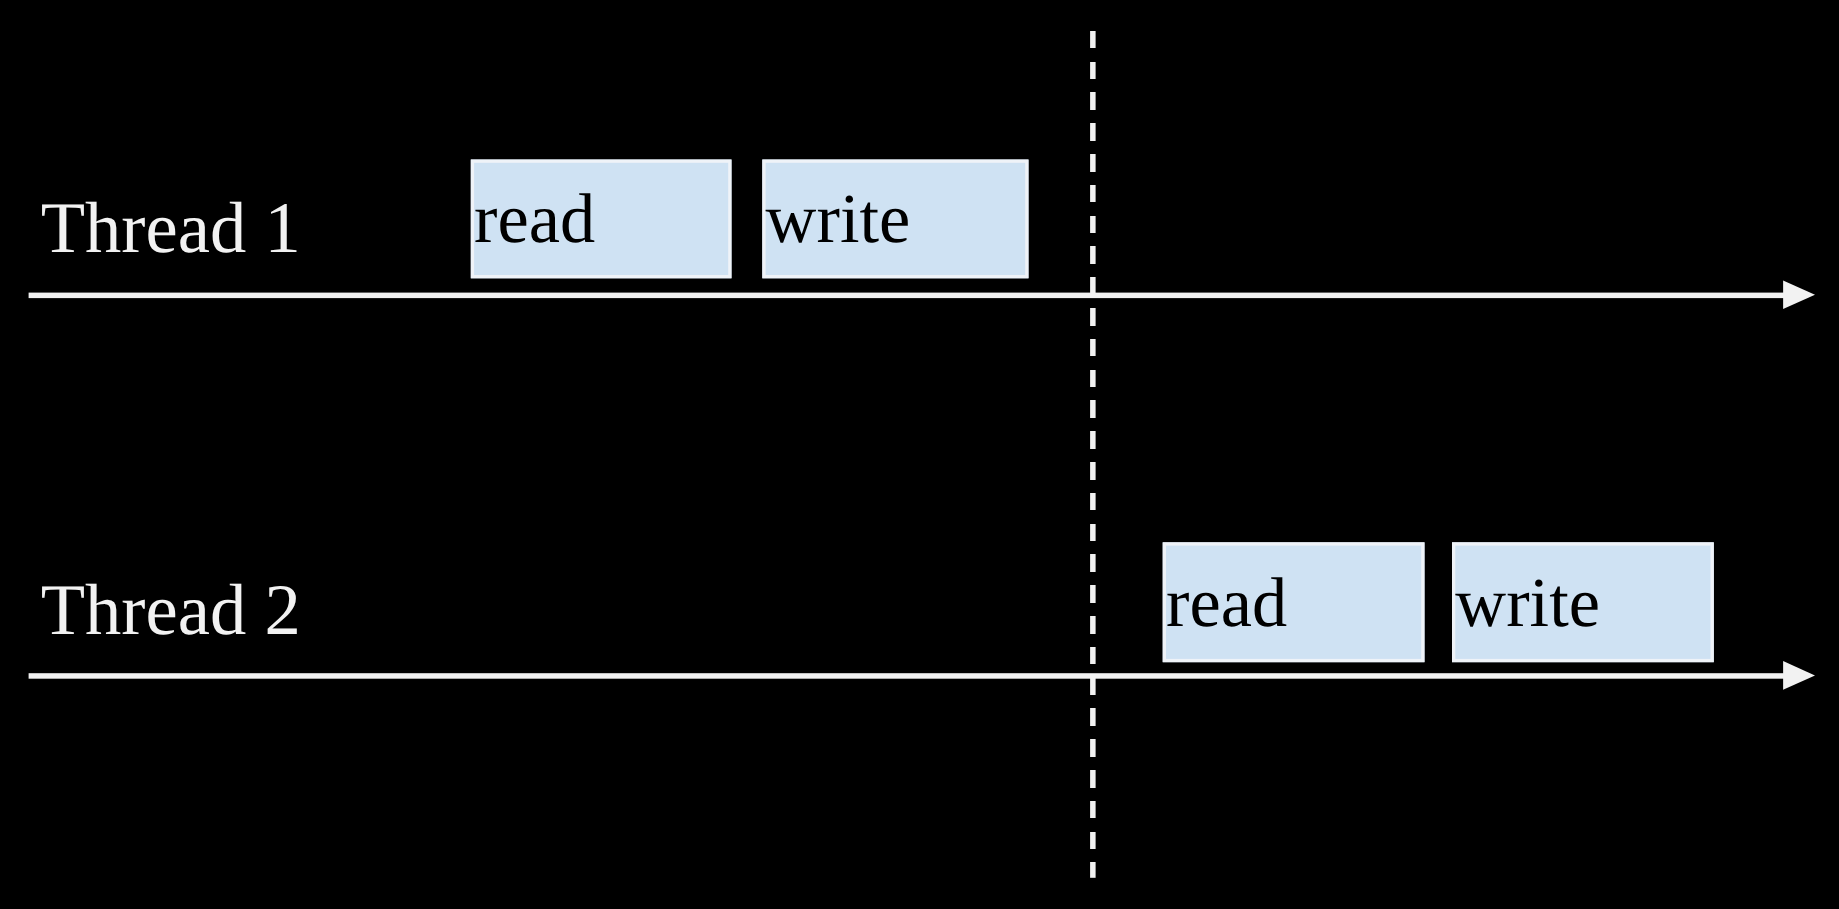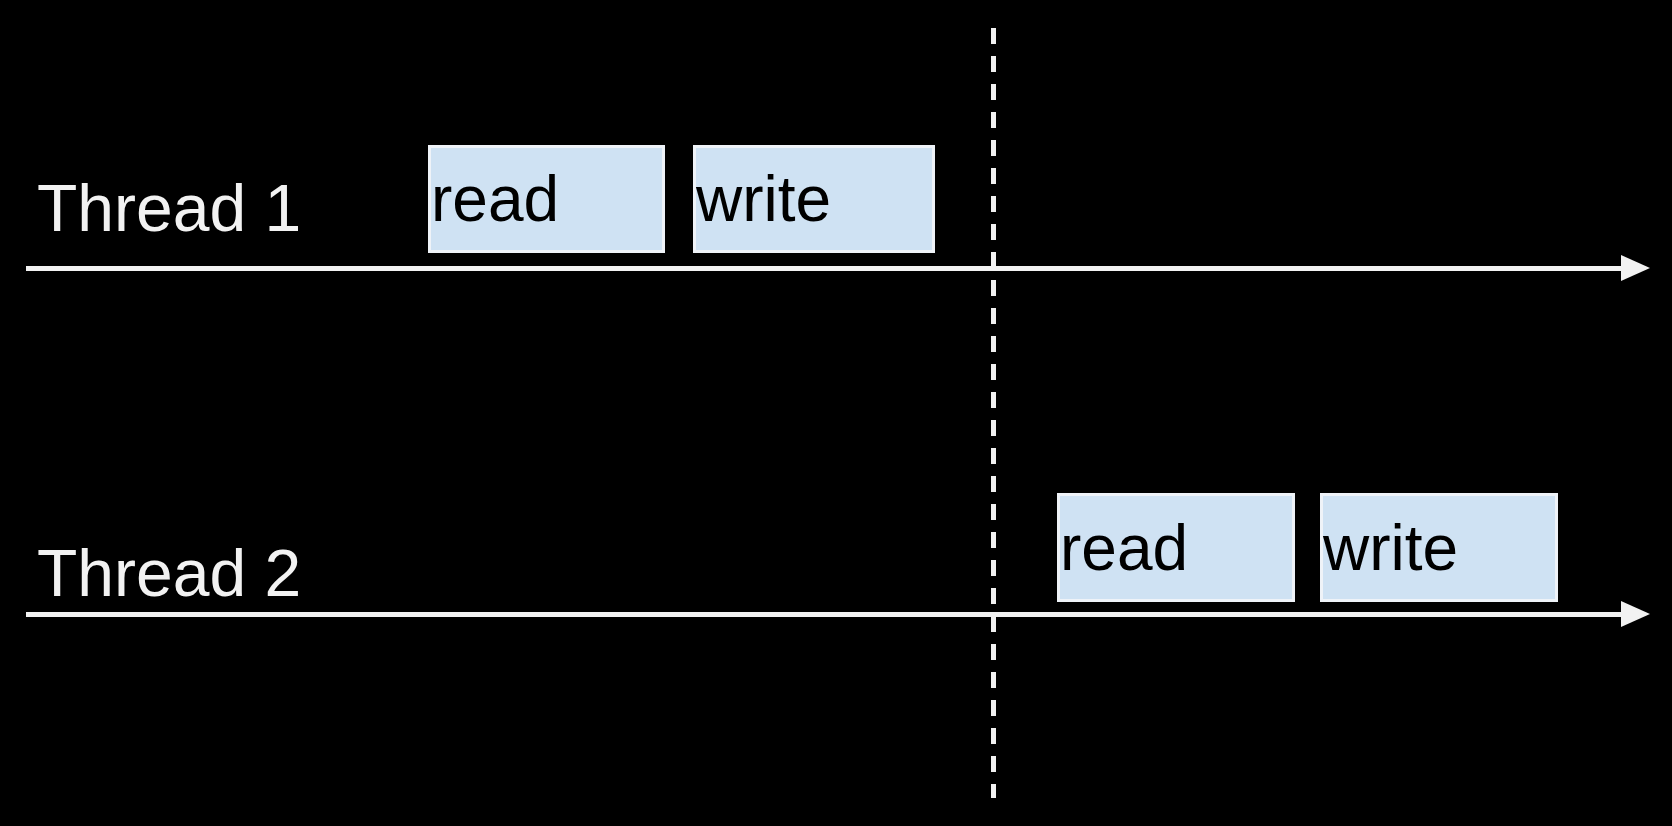--- a/index.html
+++ b/index.html
@@ -6,32 +6,32 @@
     margin: 0;
     padding: 0;
     background: #000000;
   }
   .canvas {
     position: relative;
     width: 1672px;
     height: 826px;
     background: var(--bg, #000000);
     overflow: hidden;
-    font-family: Liberation Sans, sans-serif;
+    font-family: Liberation Serif, serif;
   }
   .thread-label {
     position: absolute;
     left: 37px;
     font-size: 66px;
     line-height: 66px;
     color: var(--line-color, #f2f2f2);
     white-space: nowrap;
   }
   .thread-label.t1 { top: 175px; }
-  .thread-label.t2 { top: 540px; text-align: center; }
+  .thread-label.t2 { top: 522px; text-align: center; }
 
   .timeline {
     position: absolute;
     left: 26px;
     width: 1596px;
     height: 5px;
     background: var(--line-color, #f2f2f2);
   }
   .timeline.t1 { top: 266px; }
   .timeline.t2 { top: 612px; }

